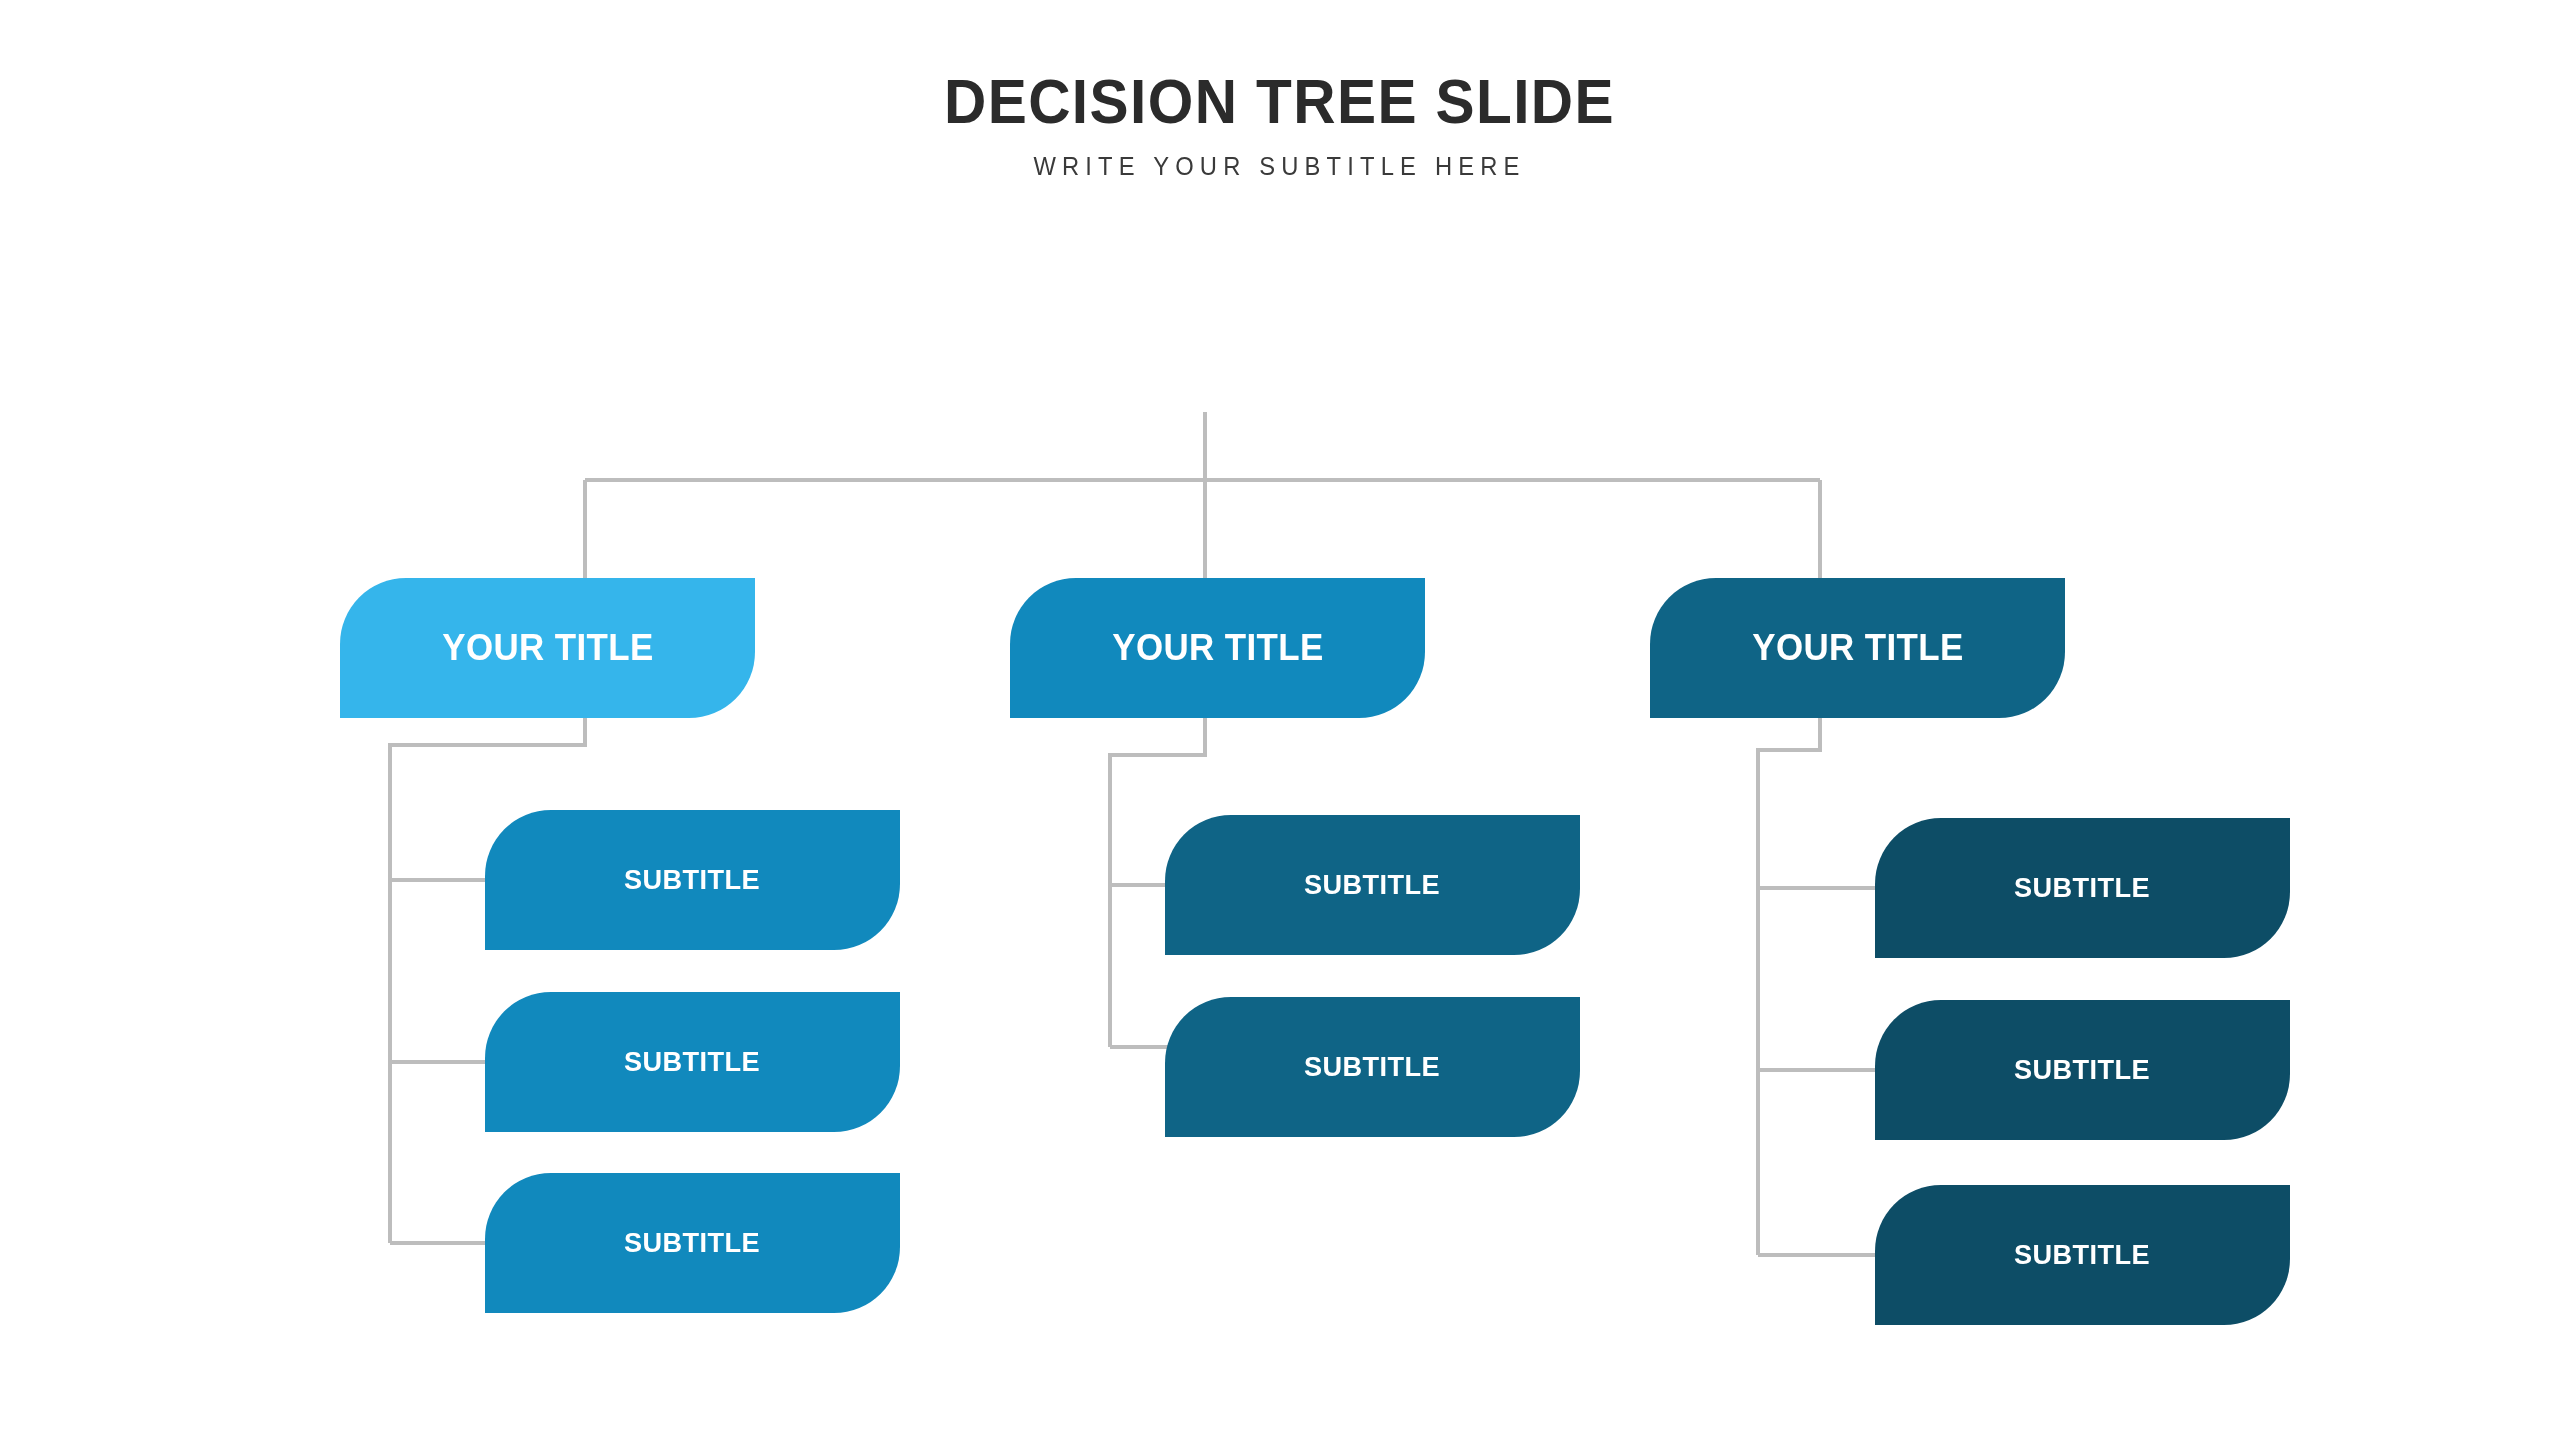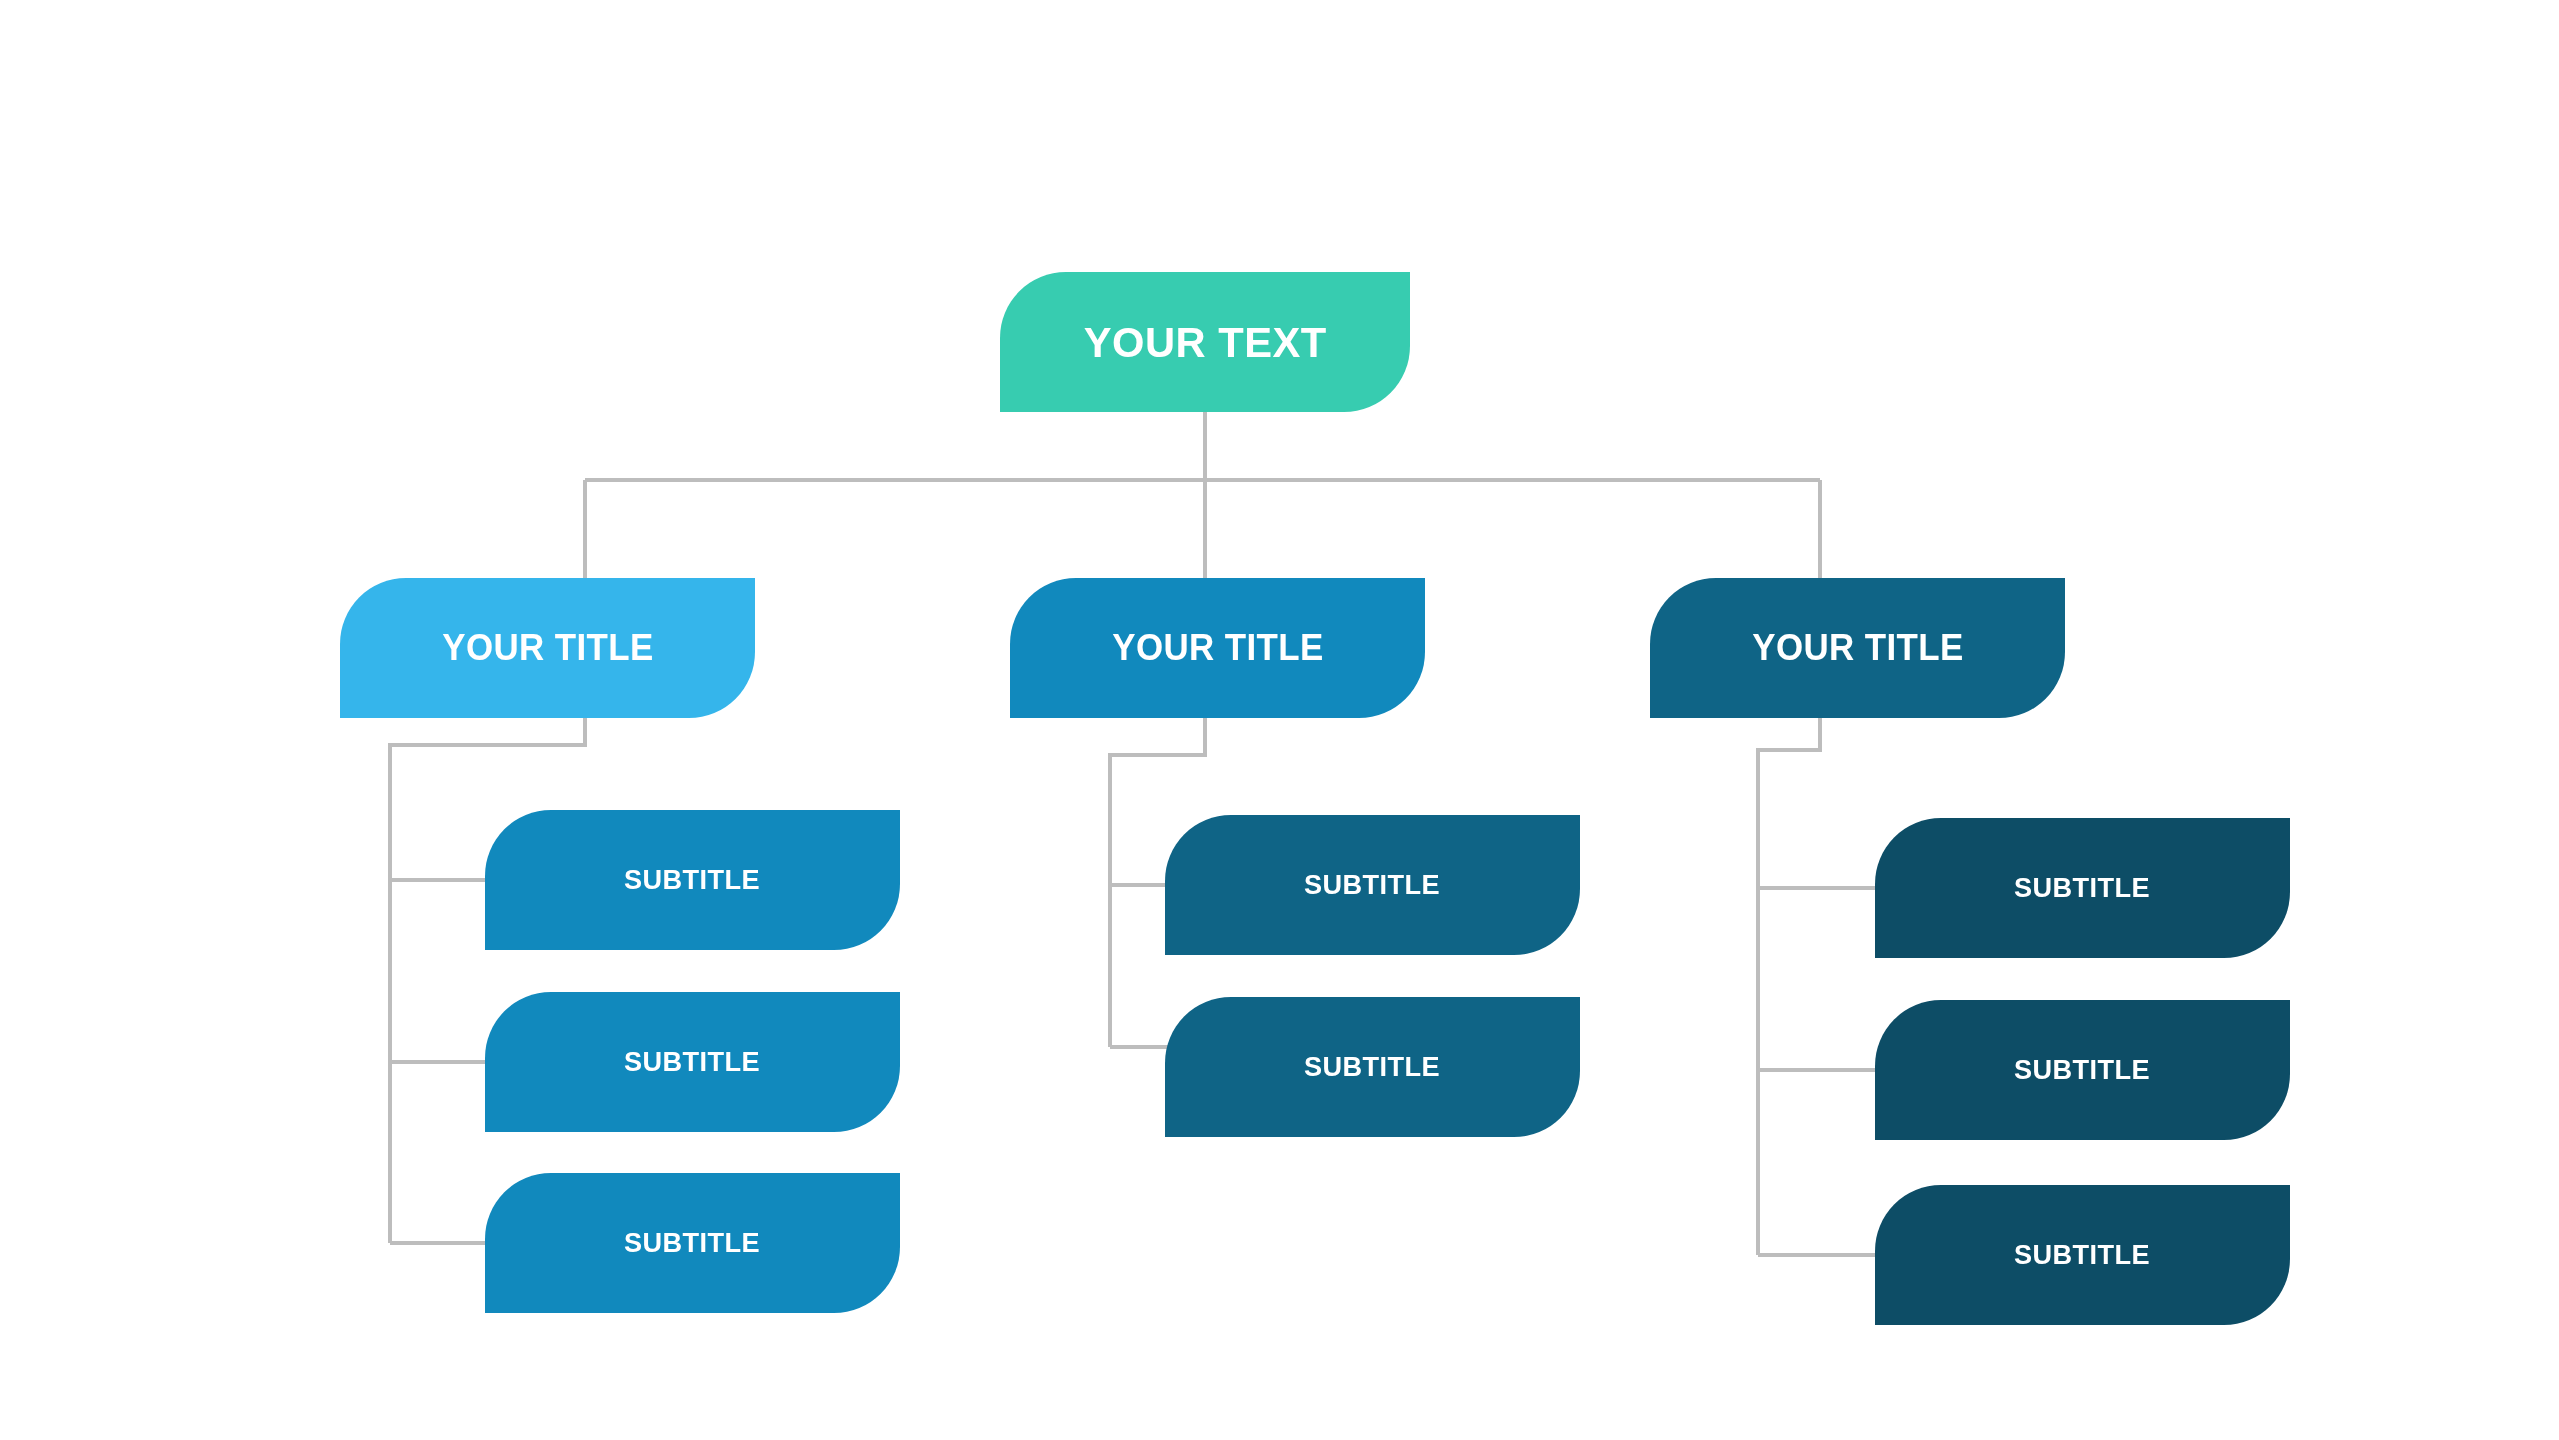--- a/index.html
+++ b/index.html
@@ -85,20 +85,24 @@
   .node.sub {
     font-size: 28px;
     letter-spacing: 0.4px;
   }
 </style>
 </head>
 <body>
 
 <div id="slide">
 
+  <div id="header">
+    <div id="page-title">DECISION TREE SLIDE</div>
+    <div id="page-subtitle">WRITE YOUR SUBTITLE HERE</div>
+  </div>
 
   <svg id="connectors" viewBox="0 0 2559 1440" width="2559" height="1440" xmlns="http://www.w3.org/2000/svg">
     <g stroke="#bdbdbd" stroke-width="4" fill="none" shape-rendering="crispEdges">
 
       <path d="M 1205 412 L 1205 480"></path>
 
       <path d="M 585 480 L 1820 480"></path>
 
       <path d="M 585 480 L 585 578"></path>
       <path d="M 1205 480 L 1205 578"></path>
@@ -114,23 +118,20 @@
       <path d="M 1110 1047 L 1225 1047"></path>
       <path d="M 1205 718 L 1205 755"></path>
 
       <path d="M 1820 718 L 1820 750 L 1758 750 L 1758 1255"></path>
       <path d="M 1758 888 L 1905 888"></path>
       <path d="M 1758 1070 L 1905 1070"></path>
       <path d="M 1758 1255 L 1905 1255"></path>
     </g>
   </svg>
 
-  <div class="node root" style="left:1000px; top:272px; width:410px; height:140px; background:#37ccb0;">
-    <span class="node-label">YOUR TEXT</span>
-  </div>
 
   <div class="node title" style="left:340px; top:578px; width:415px; height:140px; background:#35b5eb;">
     <span class="node-label">YOUR TITLE</span>
   </div>
 
   <div class="node sub" style="left:485px; top:810px; width:415px; height:140px; background:#1189bd;">
     <span class="node-label">SUBTITLE</span>
   </div>
 
   <div class="node sub" style="left:485px; top:992px; width:415px; height:140px; background:#1189bd;">

